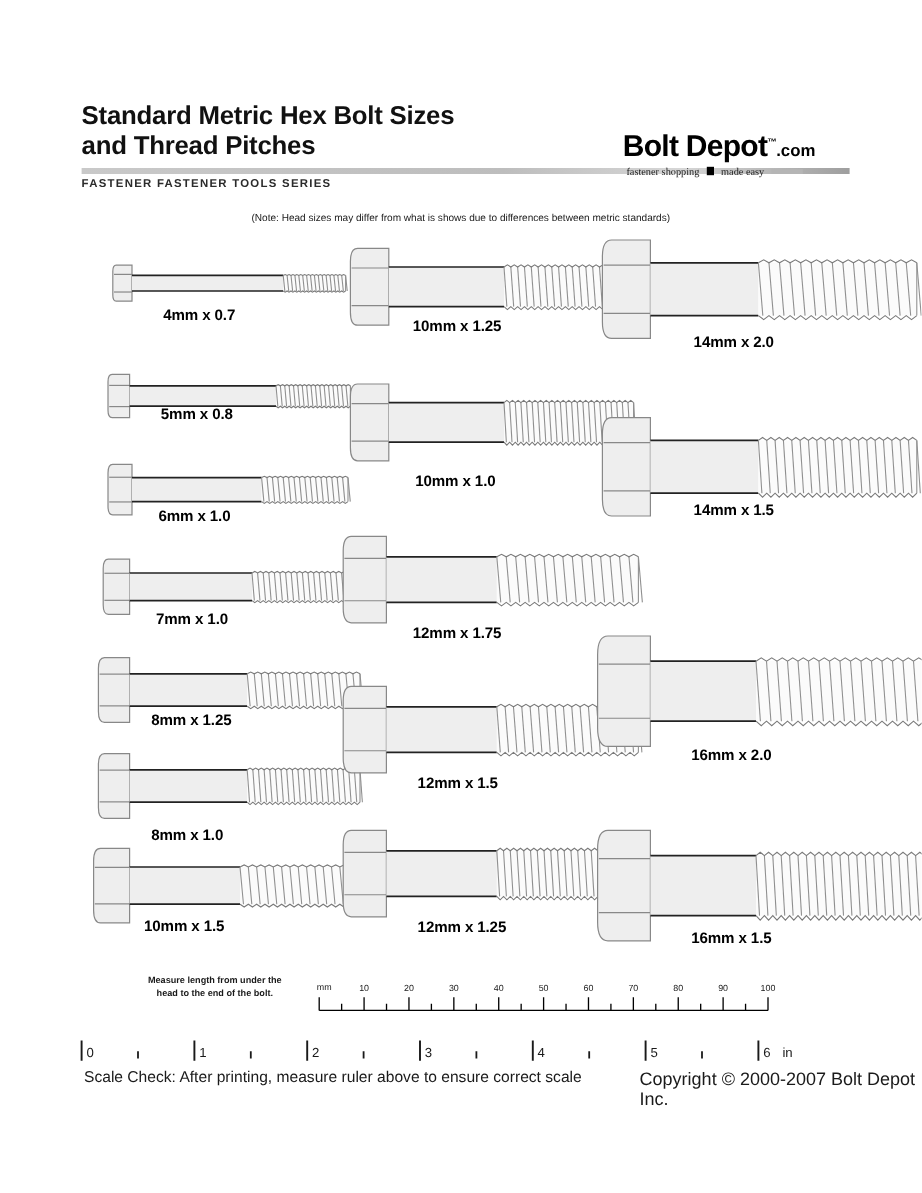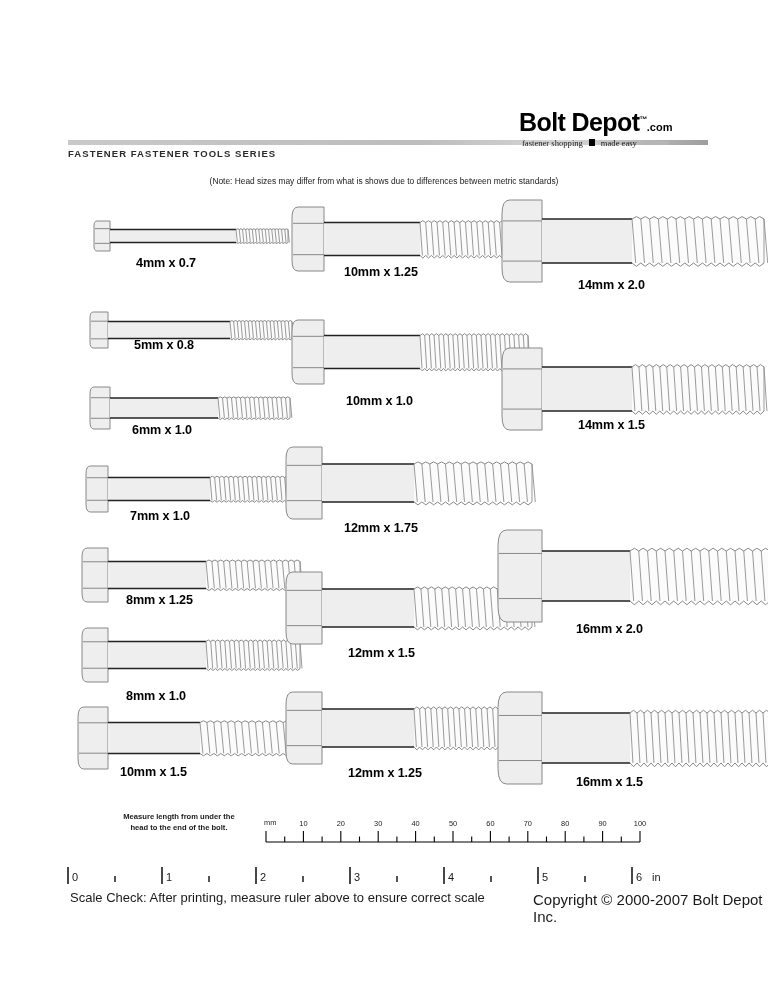--- a/index.html
+++ b/index.html
@@ -31,21 +31,21 @@
   }
 
   
   .logo{position:absolute;left:519px;top:108px;width:195px;height:48px;}
   .logo-main{
     position:absolute;left:0;top:0;
     font-size:25px;font-weight:bold;letter-spacing:-0.6px;color:#000;
     white-space:nowrap;
   }
   .logo-tm{font-size:8px;vertical-align:super;font-weight:bold;}
-  .logo-com{font-size:11px;font-weight:bold;letter-spacing:0;}
+  .logo-com{font-size:14px;font-weight:bold;letter-spacing:0;}
   .logo-tag{
     position:absolute;left:3px;top:29px;width:192px;height:11px;
     font-family:"Liberation Serif", serif;
     font-size:8.6px;color:#1a1a1a;white-space:nowrap;
     display:flex;align-items:center;gap:6px;
   }
   .tag-bar{display:inline-block;width:26px;height:4px;background:#b5b5b5;flex:0 0 auto;}
   .tag-sq{display:inline-block;width:6px;height:7px;background:#000;flex:0 0 auto;}
 
   
@@ -83,20 +83,24 @@
     position:absolute;left:533px;top:891px;
     font-size:15px;color:#1a1a1a;
   }
 </style>
 </head>
 <body>
 
 <div class="page">
 
   <div class="header">
+    <div class="title">
+      <span class="title-l2">Standard Metric Hex Bolt Sizes</span>
+      <span class="title-l2">and Thread Pitches</span>
+    </div>
     <div class="rule"></div>
     <div class="series">FASTENER FASTENER TOOLS SERIES</div>
   </div>
 
   <div class="logo">
     <div class="logo-main">
       <span>Bolt Depot</span><span class="logo-tm">™</span><span class="logo-com">.com</span>
     </div>
     <div class="logo-tag">
       <span>fastener shopping</span>

